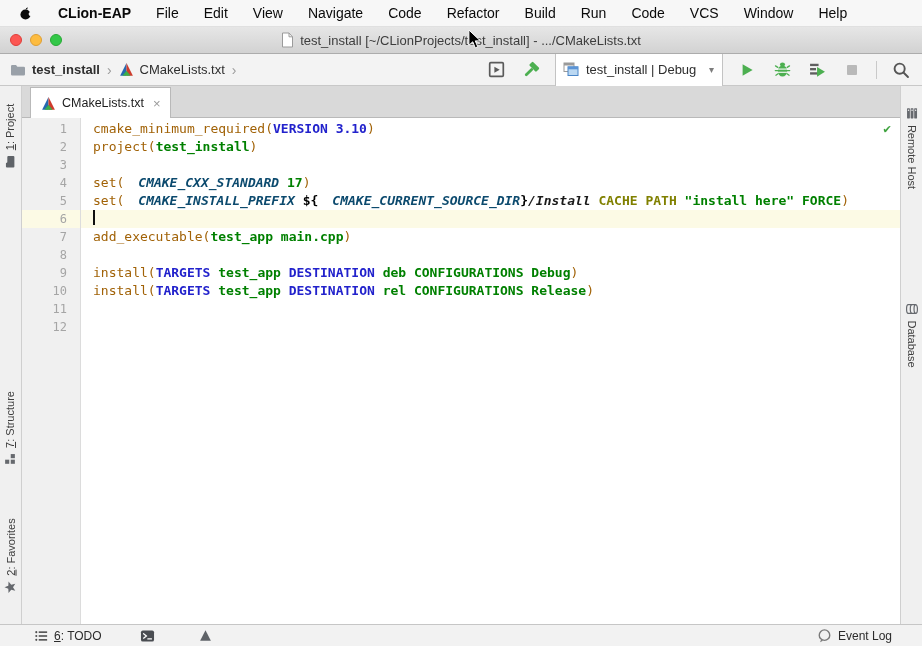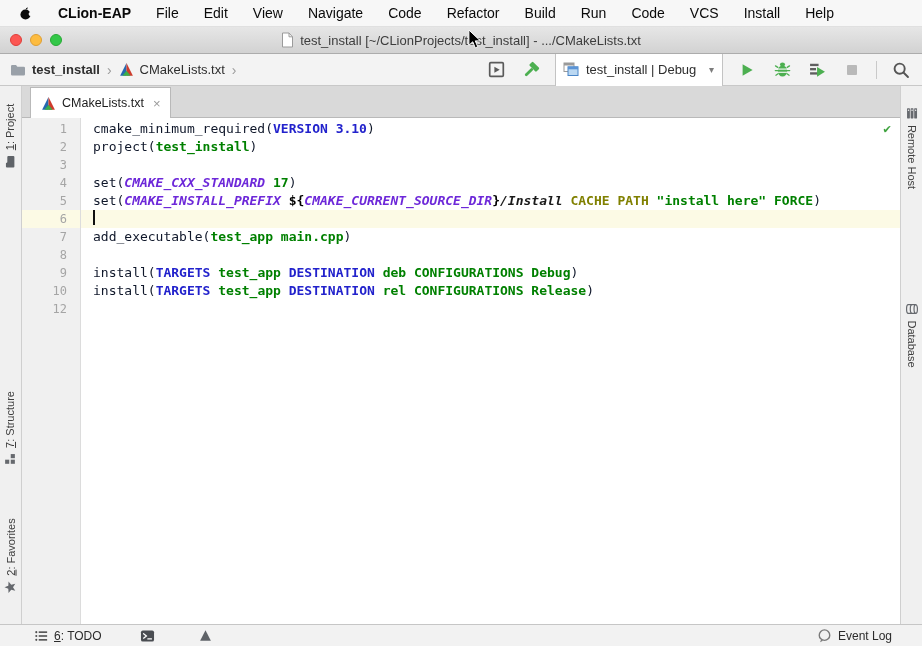--- a/index.html
+++ b/index.html
@@ -66,24 +66,24 @@
   .editor { flex:1; background:#fff; position:relative; overflow:hidden;
     font-family:"DejaVu Sans Mono", monospace; font-size:13px; }
   .editor::before { content:""; position:absolute; left:0; top:0; bottom:0; width:58px; background:#F0F0F0; }
   .editor::after  { content:""; position:absolute; left:58px; top:0; bottom:0; width:1px; background:#DCDCDC; z-index:2; }
   .code-lines { position:relative; z-index:1; padding-top:2px; }
   .code-row { display:flex; height:18px; line-height:18px; }
   .code-row.current { background:#FCFAE5; }
   .gutter-cell { width:58px; flex:none; text-align:right; padding-right:13px;
     color:#A5A5A5; font-size:12px; }
   .code-cell { flex:1; padding-left:13px; white-space:pre; color:#000; }
-  .tk-p { color:#0f172a; }
+  .tk-p { color:#a16207; }
   .tk-k { color:#2222CC; font-weight:bold; }
   .tk-g { color:#008000; font-weight:bold; }
-  .tk-v { color:#6d28d9; font-weight:bold; font-style:italic; }
+  .tk-v { color:#0c4a6e; font-weight:bold; font-style:italic;margin-left:14px; }
   .tk-o { color:#808000; font-weight:bold; }
   .tk-e { color:#1a1a1a; font-weight:bold; font-style:italic; }
   .tk-b { color:#000000; font-weight:bold; }
   .caret { display:inline-block; width:2px; height:15px; background:#101010; vertical-align:-2px; }
   .inspection { position:absolute; top:3px; right:9px; color:#3FA33F; font-size:13px;
     font-weight:bold; z-index:3; }
 
   
   .status-bar { height:22px; background:#F2F2F2; border-top:1px solid #C6C6C6;
     display:flex; align-items:center; gap:28px; padding:0 0 0 34px;
@@ -110,21 +110,21 @@
       <span class="menu-item">File</span>
       <span class="menu-item">Edit</span>
       <span class="menu-item">View</span>
       <span class="menu-item">Navigate</span>
       <span class="menu-item">Code</span>
       <span class="menu-item">Refactor</span>
       <span class="menu-item">Build</span>
       <span class="menu-item">Run</span>
       <span class="menu-item">Code</span>
       <span class="menu-item">VCS</span>
-      <span class="menu-item">Install</span>
+      <span class="menu-item">Window</span>
       <span class="menu-item">Help</span>
     </span>
 </div>
 
 <div class="title-bar">
   <div class="traffic">
     <span class="light red"></span>
     <span class="light yellow"></span>
     <span class="light green"></span>
   </div>
@@ -333,20 +333,24 @@
           </div>
           <div class="code-row">
             <span class="gutter-cell">9</span>
             <span class="code-cell"><span class="tk-p">install(</span><span class="tk-k">TARGETS</span><span class="tk-p"> </span><span class="tk-g">test_app</span><span class="tk-p"> </span><span class="tk-k">DESTINATION</span><span class="tk-p"> </span><span class="tk-g">deb</span><span class="tk-p"> </span><span class="tk-g">CONFIGURATIONS</span><span class="tk-p"> </span><span class="tk-g">Debug</span><span class="tk-p">)</span></span>
           </div>
           <div class="code-row">
             <span class="gutter-cell">10</span>
             <span class="code-cell"><span class="tk-p">install(</span><span class="tk-k">TARGETS</span><span class="tk-p"> </span><span class="tk-g">test_app</span><span class="tk-p"> </span><span class="tk-k">DESTINATION</span><span class="tk-p"> </span><span class="tk-g">rel</span><span class="tk-p"> </span><span class="tk-g">CONFIGURATIONS</span><span class="tk-p"> </span><span class="tk-g">Release</span><span class="tk-p">)</span></span>
           </div>
           <div class="code-row">
+            <span class="gutter-cell">11</span>
+            <span class="code-cell"></span>
+          </div>
+          <div class="code-row">
             <span class="gutter-cell">12</span>
             <span class="code-cell"></span>
           </div>
         </div>
       <span class="inspection">✔</span>
     </div>
   </div>
 
   <div class="stripe right" id="right-stripe">
       <div class="vbtn" style="top: 62px;">

